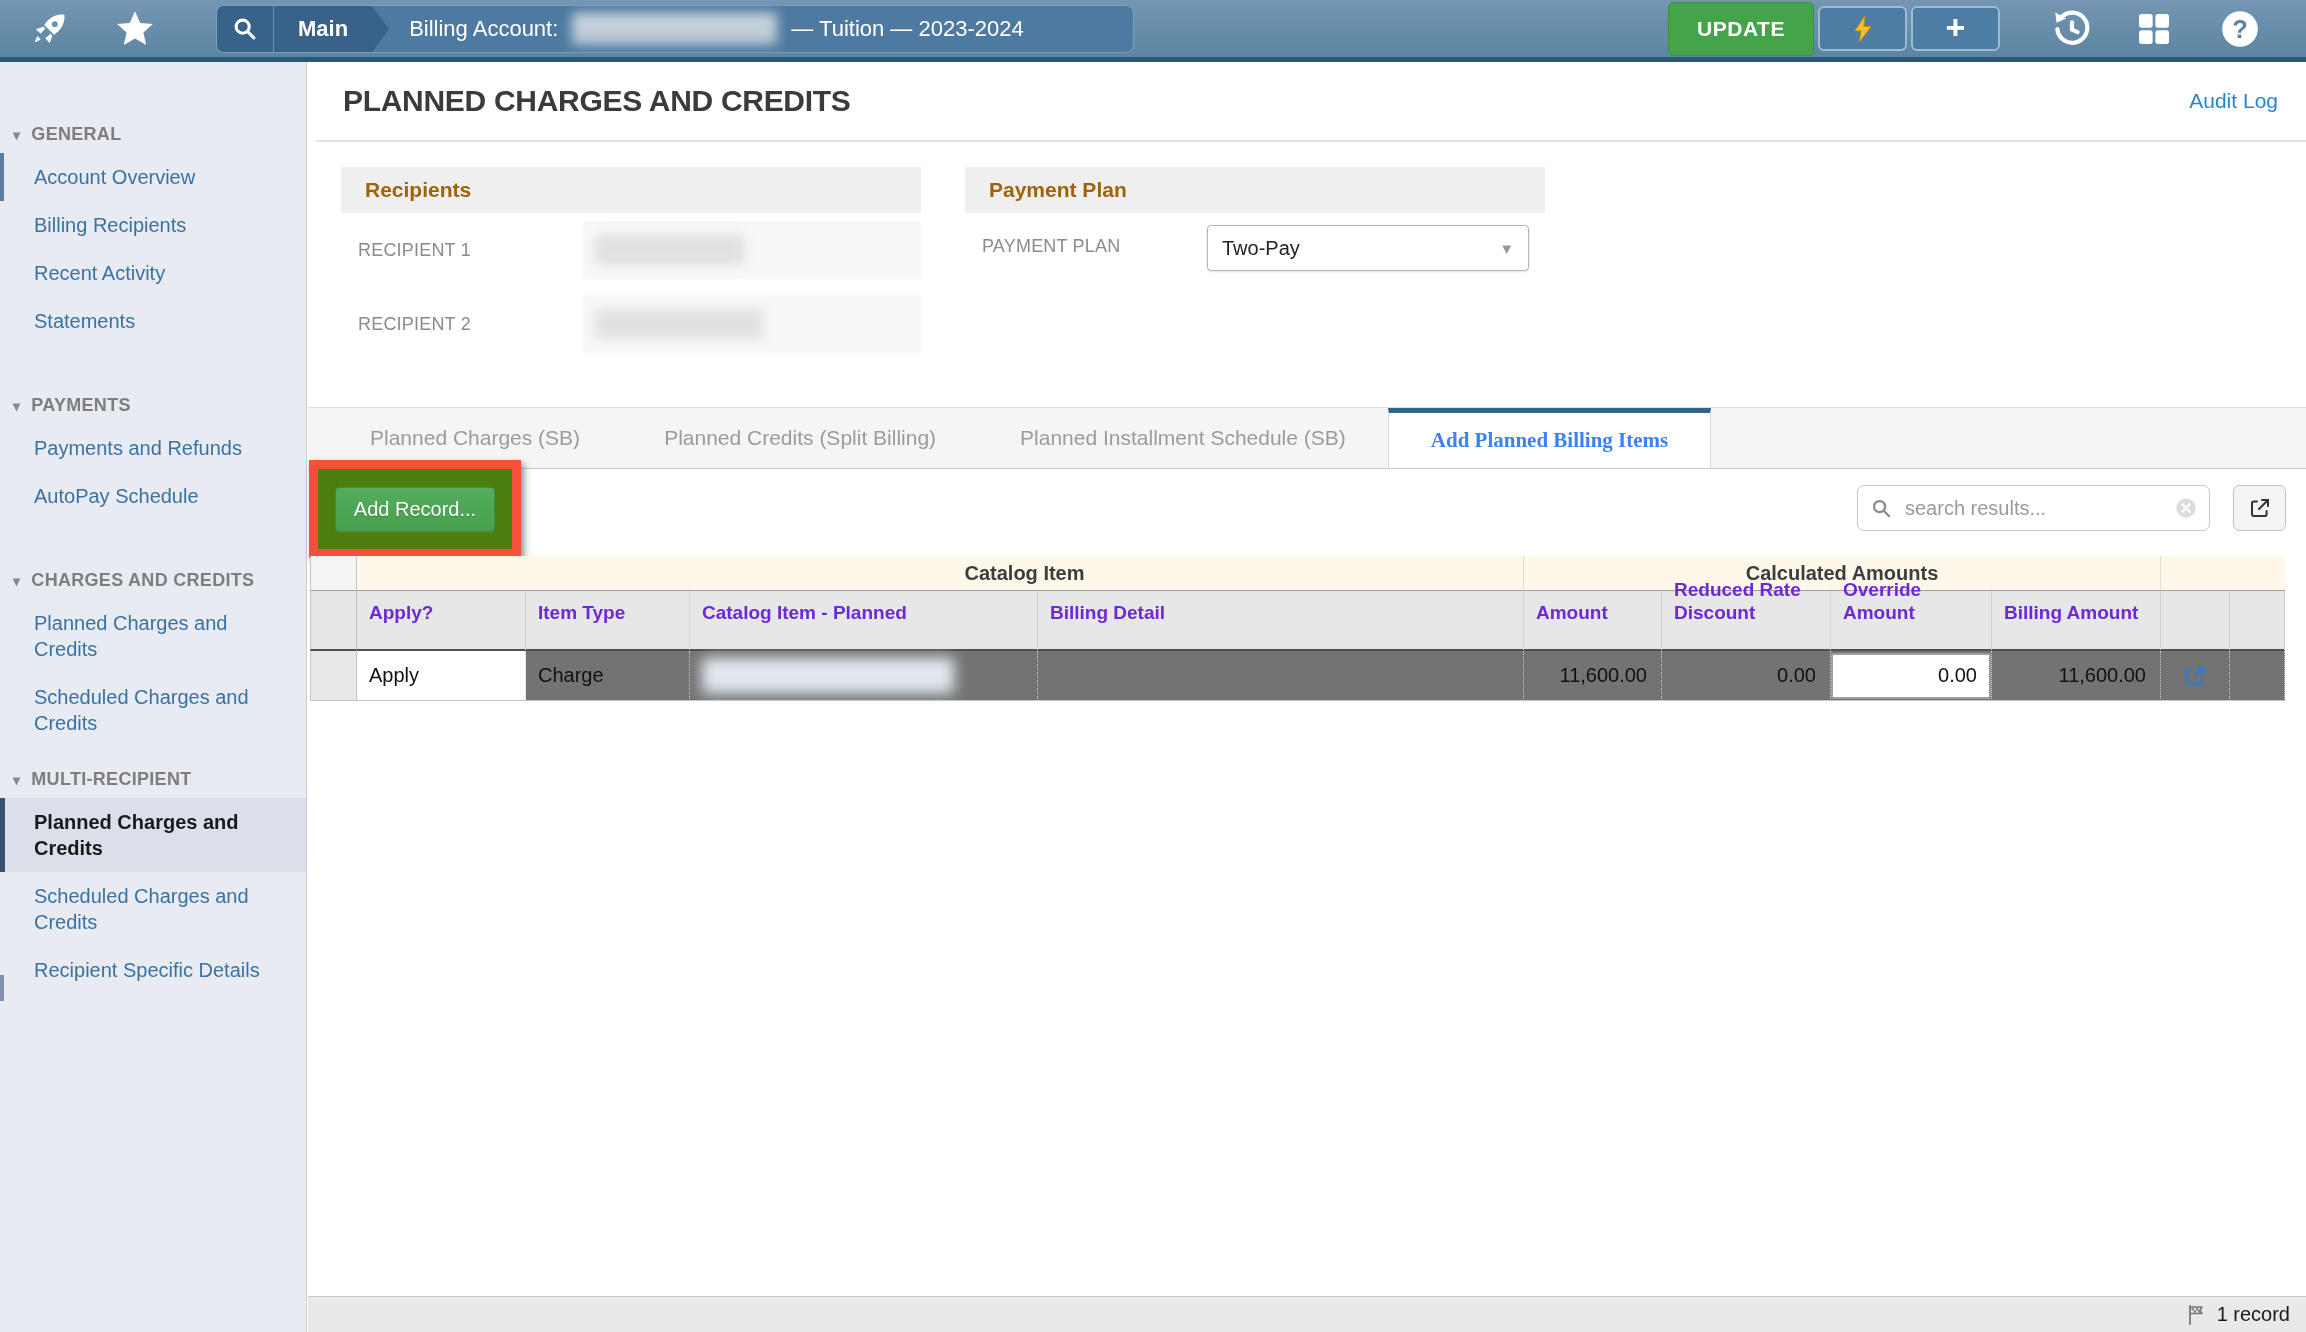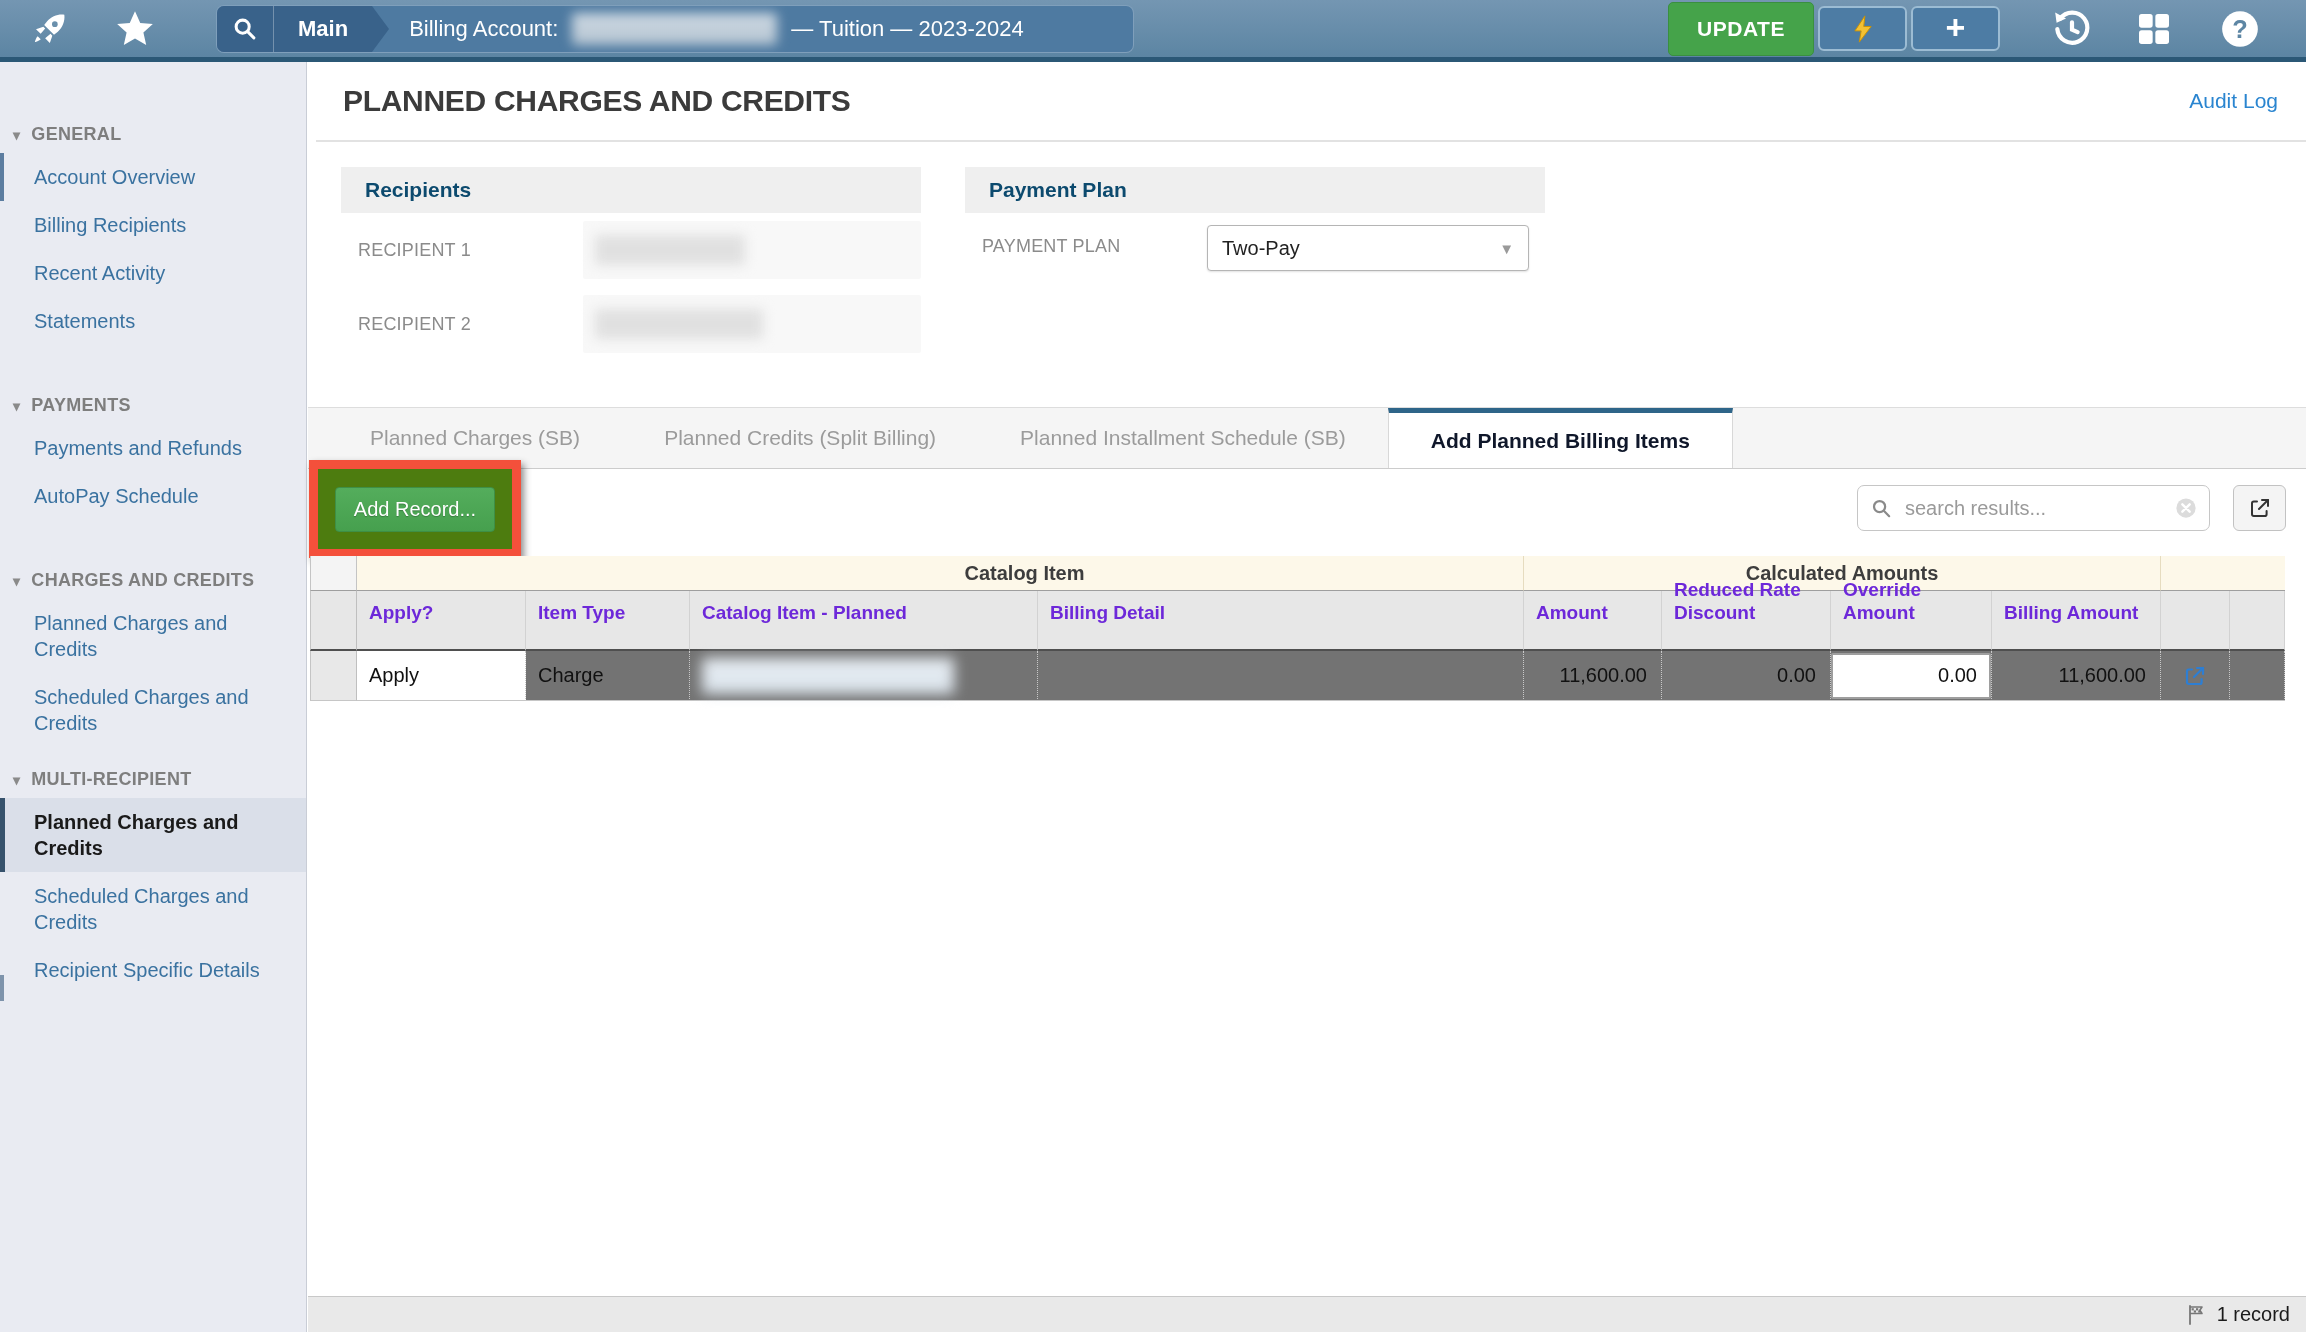--- a/index.html
+++ b/index.html
@@ -48,37 +48,37 @@
   
   .content{position:absolute;top:62px;left:308px;width:1998px;height:1270px;background:#fff;}
   .content-head{height:78px;display:flex;align-items:center;padding:0 28px 0 27px;
     border-bottom:2px solid #e2e2e2;margin-left:8px;}
   .page-title{font-size:30px;font-weight:700;color:#3b3b3b;letter-spacing:-.3px;}
   .audit-link{margin-left:auto;color:#2a85d0;font-size:21px;cursor:pointer;text-decoration:none;}
 
   .panel{position:absolute;width:580px;}
   .panel-recipients{left:33px;top:105px;}
   .panel-payment{left:657px;top:105px;}
-  .panel-h{background:#efefef;padding:11px 24px;font-weight:700;font-size:21px;color:#0c4a6e;}
+  .panel-h{background:#efefef;padding:11px 24px;font-weight:700;font-size:21px;color:#a16207;}
   .field-row{display:flex;align-items:center;padding:8px 0 8px 17px;}
   .field-label{width:225px;color:#8b8b8b;font-size:18px;letter-spacing:.2px;flex:none;}
   .field-value-box{flex:1;background:#f8f8f8;height:58px;border-radius:2px;display:flex;align-items:center;padding-left:12px;}
   .redact-gray{width:150px;height:30px;background:#e0e0e0;filter:blur(6px);border-radius:3px;}
   .redact-gray.w2{width:168px;}
   .select-box{width:322px;height:46px;background:#fff;border:1px solid #b5b5b5;border-radius:4px;
     box-shadow:0 1px 2px rgba(0,0,0,.12);display:flex;align-items:center;padding:0 14px;box-sizing:border-box;
     font-size:20px;color:#222;cursor:pointer;margin-top:4px;}
   .select-caret{margin-left:auto;color:#9a9a9a;font-size:15px;}
 
   
   .tabs{position:absolute;left:0;right:0;top:345px;height:60px;background:#f5f5f5;
     border-top:1px solid #ddd;border-bottom:1px solid #ccc;display:flex;padding-left:20px;box-sizing:content-box;}
   .tab{display:flex;align-items:center;padding:0 42px;color:#9b9b9b;font-size:21px;cursor:pointer;}
-  .tab.active{background:#fff;color:#0f172a;font-weight:700;border-top:5px solid #2e6589;
-    border-left:1px solid #d8d8d8;border-right:1px solid #d8d8d8;margin-bottom:-5px;height:60px;box-sizing:border-box;}
+  .tab.active{background:#fff;color:#3b82f6;font-weight:700;border-top:5px solid #2e6589;
+    border-left:1px solid #d8d8d8;border-right:1px solid #d8d8d8;margin-bottom:-5px;height:60px;box-sizing:border-box;font-family:Liberation Serif, serif;}
 
   
   .annot-red{position:absolute;left:1px;top:398px;width:194px;height:80px;border:9px solid #f4503b;
     box-shadow:3px 4px 7px rgba(0,0,0,.45);display:flex;align-items:center;justify-content:center;background:#4d7c0f;}
   .add-record-btn{width:160px;height:45px;background:linear-gradient(#54ad5c,#46a04e);
     border:1px solid #3e8f47;border-radius:4px;color:#fff;font-size:20px;font-family:inherit;cursor:pointer;
     text-shadow:0 1px 1px rgba(0,0,0,.25);}
   .search-box{position:absolute;left:1549px;top:423px;width:353px;height:46px;background:#fff;
     border:1px solid #c6c6c6;border-radius:7px;display:flex;align-items:center;padding:8px 12px;box-sizing:border-box;}
   .search-box input{flex:1;border:none;outline:none;font-size:20px;color:#555;margin-left:10px;

